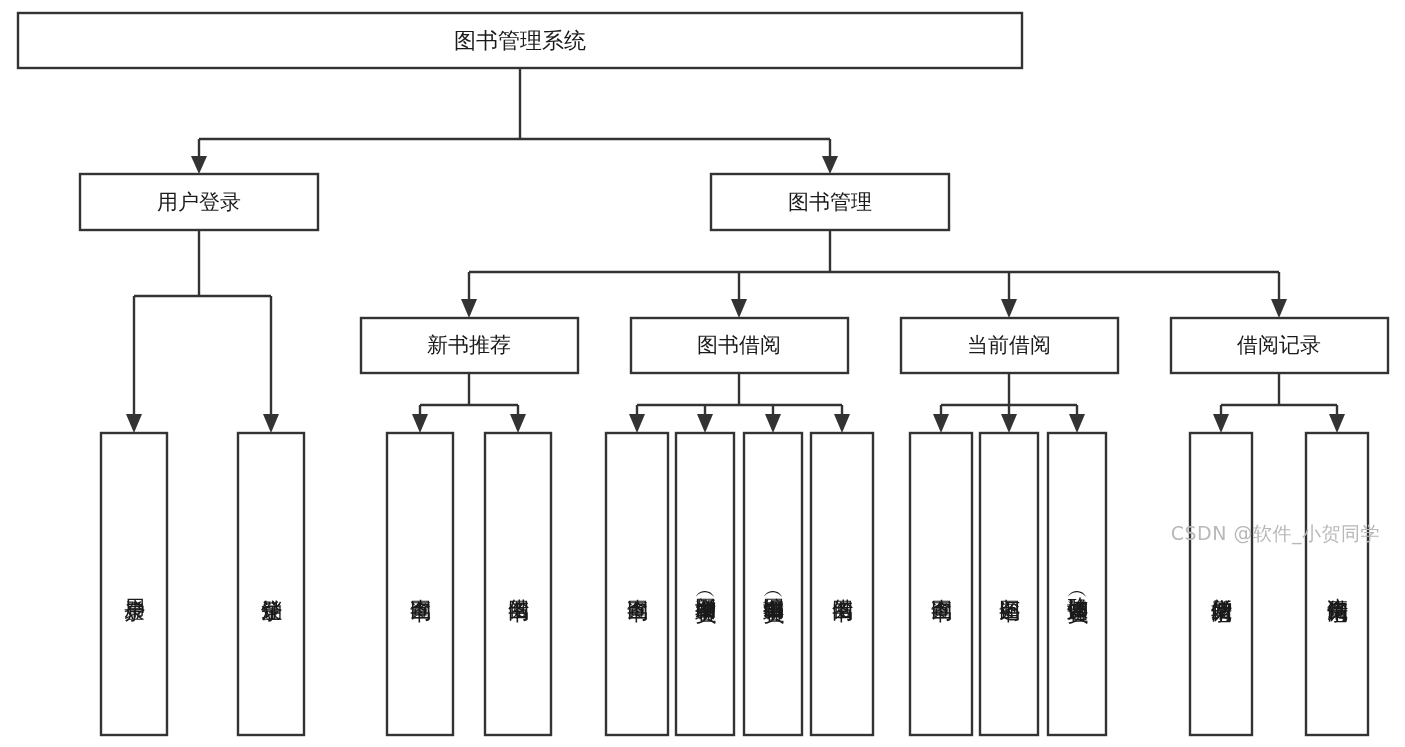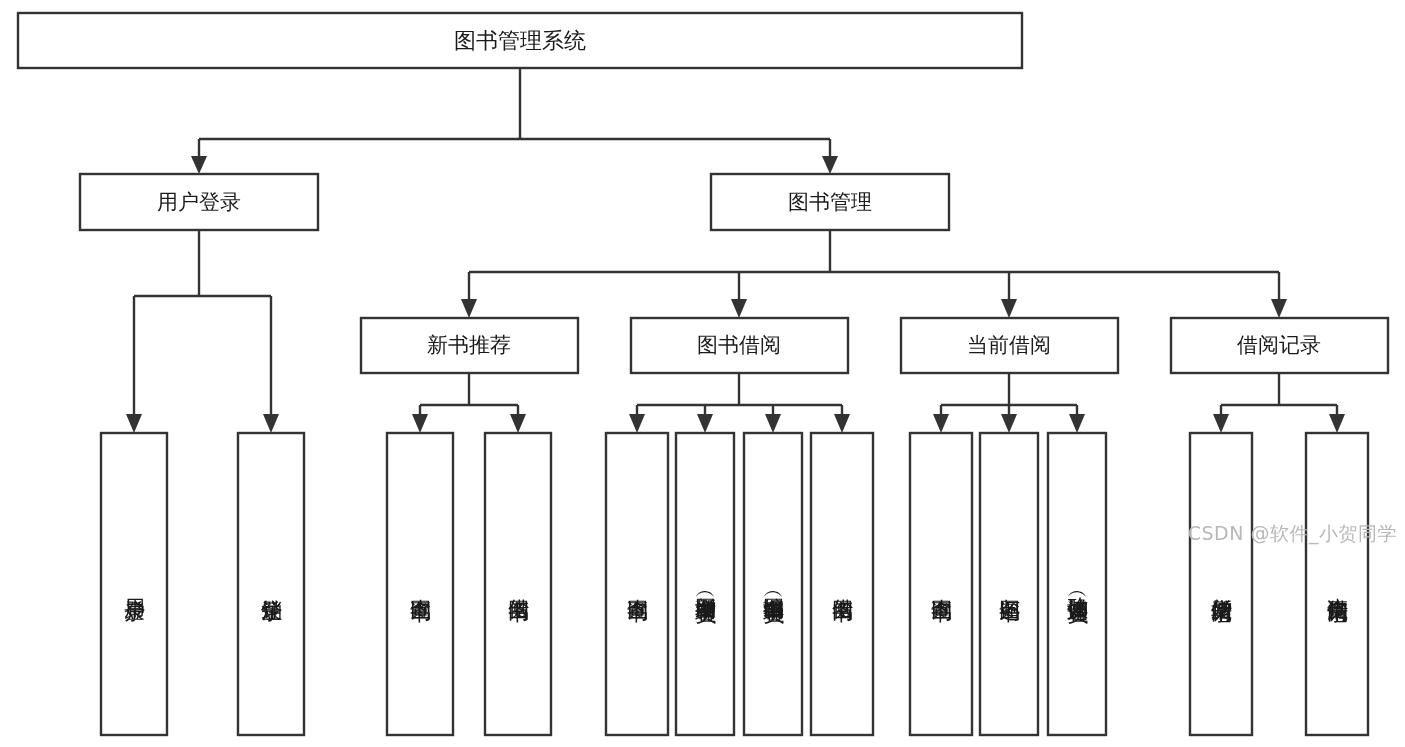--- a/index.html
+++ b/index.html
@@ -68,21 +68,21 @@
     text-orientation: upright;
     display: flex;
     align-items: center;
     justify-content: center;
     white-space: nowrap;
     letter-spacing: 1px;
     pointer-events: none;
   }
   .watermark {
     position: absolute;
-    right: 8px;
+    right: 25px;
     bottom: 4px;
     font-family: "DejaVu Sans", "Liberation Sans", sans-serif;
     font-size: 19px;
     color: #b8b8b8;
     letter-spacing: 0.5px;
     user-select: none;
   }
 </style>
 </head>
 <body>

